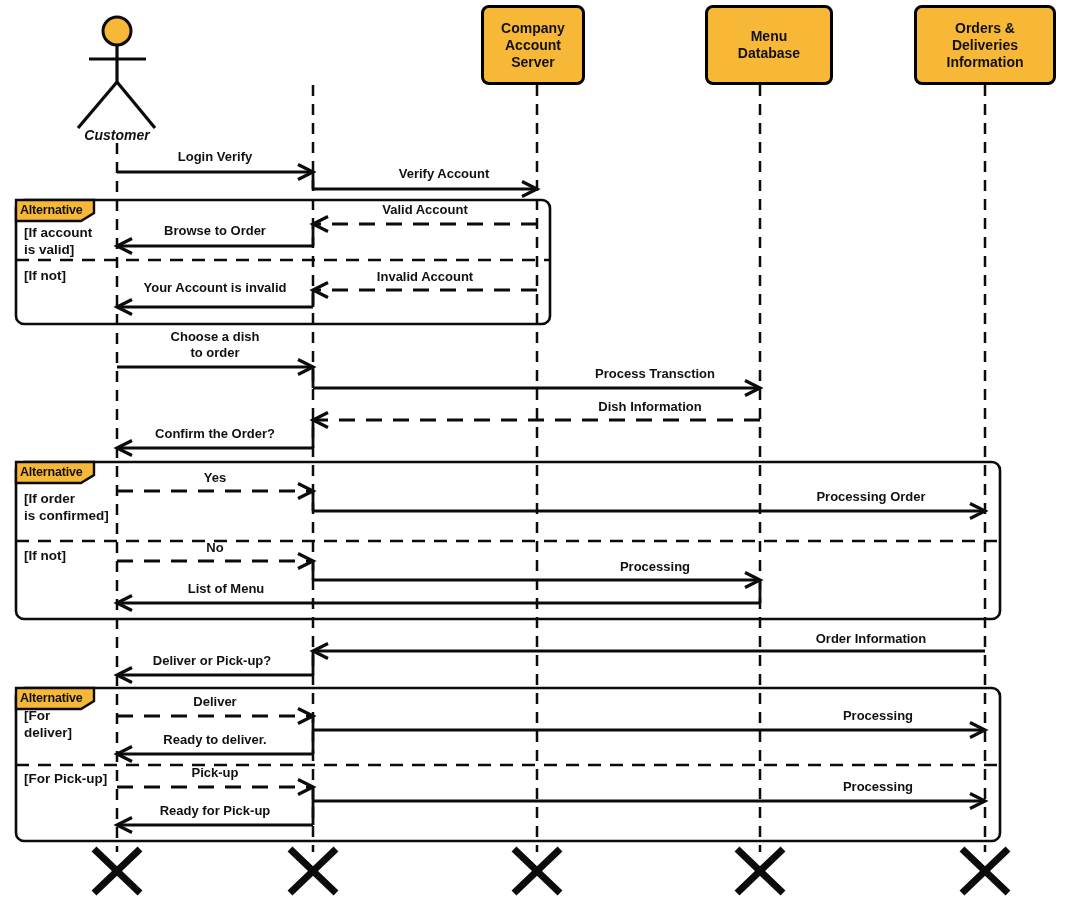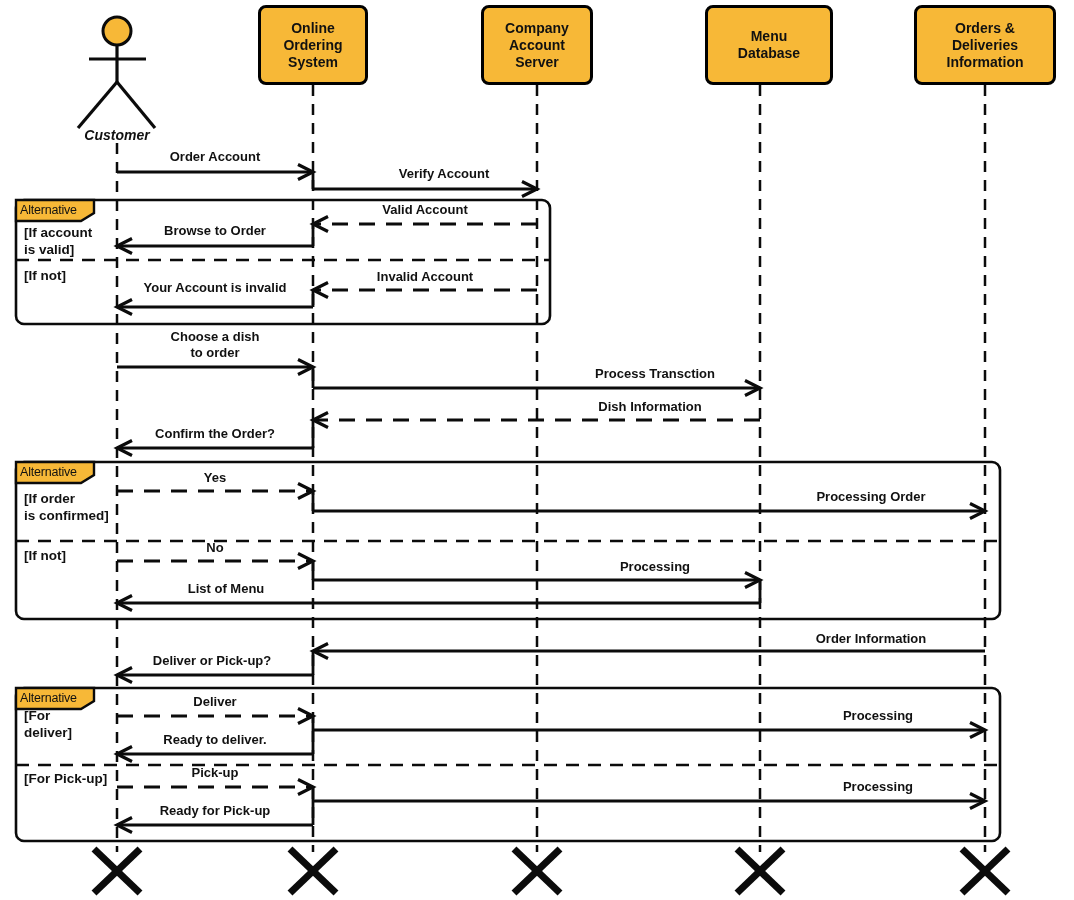--- a/index.html
+++ b/index.html
@@ -7,21 +7,21 @@
           font-family:"Liberation Sans",sans-serif;overflow:hidden;}
   #diagram-svg{position:absolute;left:0;top:0;}
   #labels-layer{position:absolute;left:0;top:0;width:100%;height:100%;}
   #labels-layer div{position:absolute;color:#111;}
   .head-box{box-sizing:border-box;background:#F7B837;border:3px solid #000;border-radius:8px;
             display:flex;align-items:center;justify-content:center;text-align:center;
             font-weight:bold;font-size:14px;line-height:17px;white-space:pre-line;}
   .msg-label{transform:translate(-50%,-50%);font-weight:bold;font-size:13px;line-height:16px;
              text-align:center;white-space:pre-line;}
   .guard-label{font-weight:bold;font-size:13.5px;line-height:17px;text-align:left;white-space:pre-line;}
-  .tab-label{font-weight:normal;font-size:12.5px;line-height:15px;letter-spacing:-0.2px;}
+  .tab-label{font-weight:bold;font-size:12.5px;line-height:15px;letter-spacing:-0.2px;}
   .actor-label{transform:translateX(-50%);font-weight:bold;font-size:14px;line-height:16px;}
 </style>
 </head>
 <body>
 
 <div id="canvas">
   <svg id="diagram-svg" xmlns="http://www.w3.org/2000/svg" width="1074" height="900" viewBox="0 0 1074 900">
       <line x1="117" y1="143" x2="117" y2="852" stroke="#0B0B0B" stroke-width="2.5" stroke-dasharray="11 8"></line>
       <line x1="313" y1="85" x2="313" y2="852" stroke="#0B0B0B" stroke-width="2.5" stroke-dasharray="11 8"></line>
       <line x1="537" y1="85" x2="537" y2="852" stroke="#0B0B0B" stroke-width="2.5" stroke-dasharray="11 8"></line>
@@ -117,21 +117,21 @@
 is valid]</div>
       <div class="guard-label" style="left: 24px; top: 267px;">[If not]</div>
       <div class="tab-label" style="left: 20px; top: 465px;">Alternative</div>
       <div class="guard-label" style="left: 24px; top: 490px;">[If order
 is confirmed]</div>
       <div class="guard-label" style="left: 24px; top: 547px;">[If not]</div>
       <div class="tab-label" style="left: 20px; top: 691px;">Alternative</div>
       <div class="guard-label" style="left: 24px; top: 707px;">[For
 deliver]</div>
       <div class="guard-label" style="left: 24px; top: 770px;">[For Pick-up]</div>
-      <div class="msg-label" style="left: 215px; top: 157px;">Order Account</div>
+      <div class="msg-label" style="left: 215px; top: 157px;">Login Verify</div>
       <div class="msg-label" style="left: 444px; top: 174px;">Verify Account</div>
       <div class="msg-label" style="left: 425px; top: 210px;">Valid Account</div>
       <div class="msg-label" style="left: 215px; top: 231px;">Browse to Order</div>
       <div class="msg-label" style="left: 425px; top: 277px;">Invalid Account</div>
       <div class="msg-label" style="left: 215px; top: 288px;">Your Account is invalid</div>
       <div class="msg-label" style="left: 215px; top: 345px;">Choose a dish
 to order</div>
       <div class="msg-label" style="left: 655px; top: 374px;">Process Transction</div>
       <div class="msg-label" style="left: 650px; top: 407px;">Dish Information</div>
       <div class="msg-label" style="left: 215px; top: 434px;">Confirm the Order?</div>
@@ -142,24 +142,21 @@
       <div class="msg-label" style="left: 208px; top: 589px; padding-left: 36px;">List of Menu</div>
       <div class="msg-label" style="left: 871px; top: 639px;">Order Information</div>
       <div class="msg-label" style="left: 212px; top: 661px;">Deliver or Pick-up?</div>
       <div class="msg-label" style="left: 215px; top: 702px;">Deliver</div>
       <div class="msg-label" style="left: 878px; top: 716px;">Processing</div>
       <div class="msg-label" style="left: 215px; top: 740px;">Ready to deliver.</div>
       <div class="msg-label" style="left: 215px; top: 773px;">Pick-up</div>
       <div class="msg-label" style="left: 878px; top: 787px;">Processing</div>
       <div class="msg-label" style="left: 215px; top: 811px;">Ready for Pick-up</div>
       <div class="actor-label" style="left: 117px; top: 127px; font-style: italic;">Customer</div>
-      <div class="head-box" style="left: 258px; top: 5px; width: 110px; height: 80px; background: rgb(247, 184, 55);">Online
-Ordering
-System</div>
-      <div class="head-box" style="left: 481px; top: 5px; width: 112px; height: 80px; background: rgb(247, 184, 55);">Company
+      <div class="head-box" style="left: 481px; top: 5px; width: 104px; height: 80px; background: rgb(247, 184, 55);">Company
 Account
 Server</div>
       <div class="head-box" style="left: 705px; top: 5px; width: 128px; height: 80px; background: rgb(247, 184, 55);">Menu
 Database</div>
       <div class="head-box" style="left: 914px; top: 5px; width: 142px; height: 80px; background: rgb(247, 184, 55);">Orders &amp;
 Deliveries
 Information</div>
     </div>
 </div>
 

